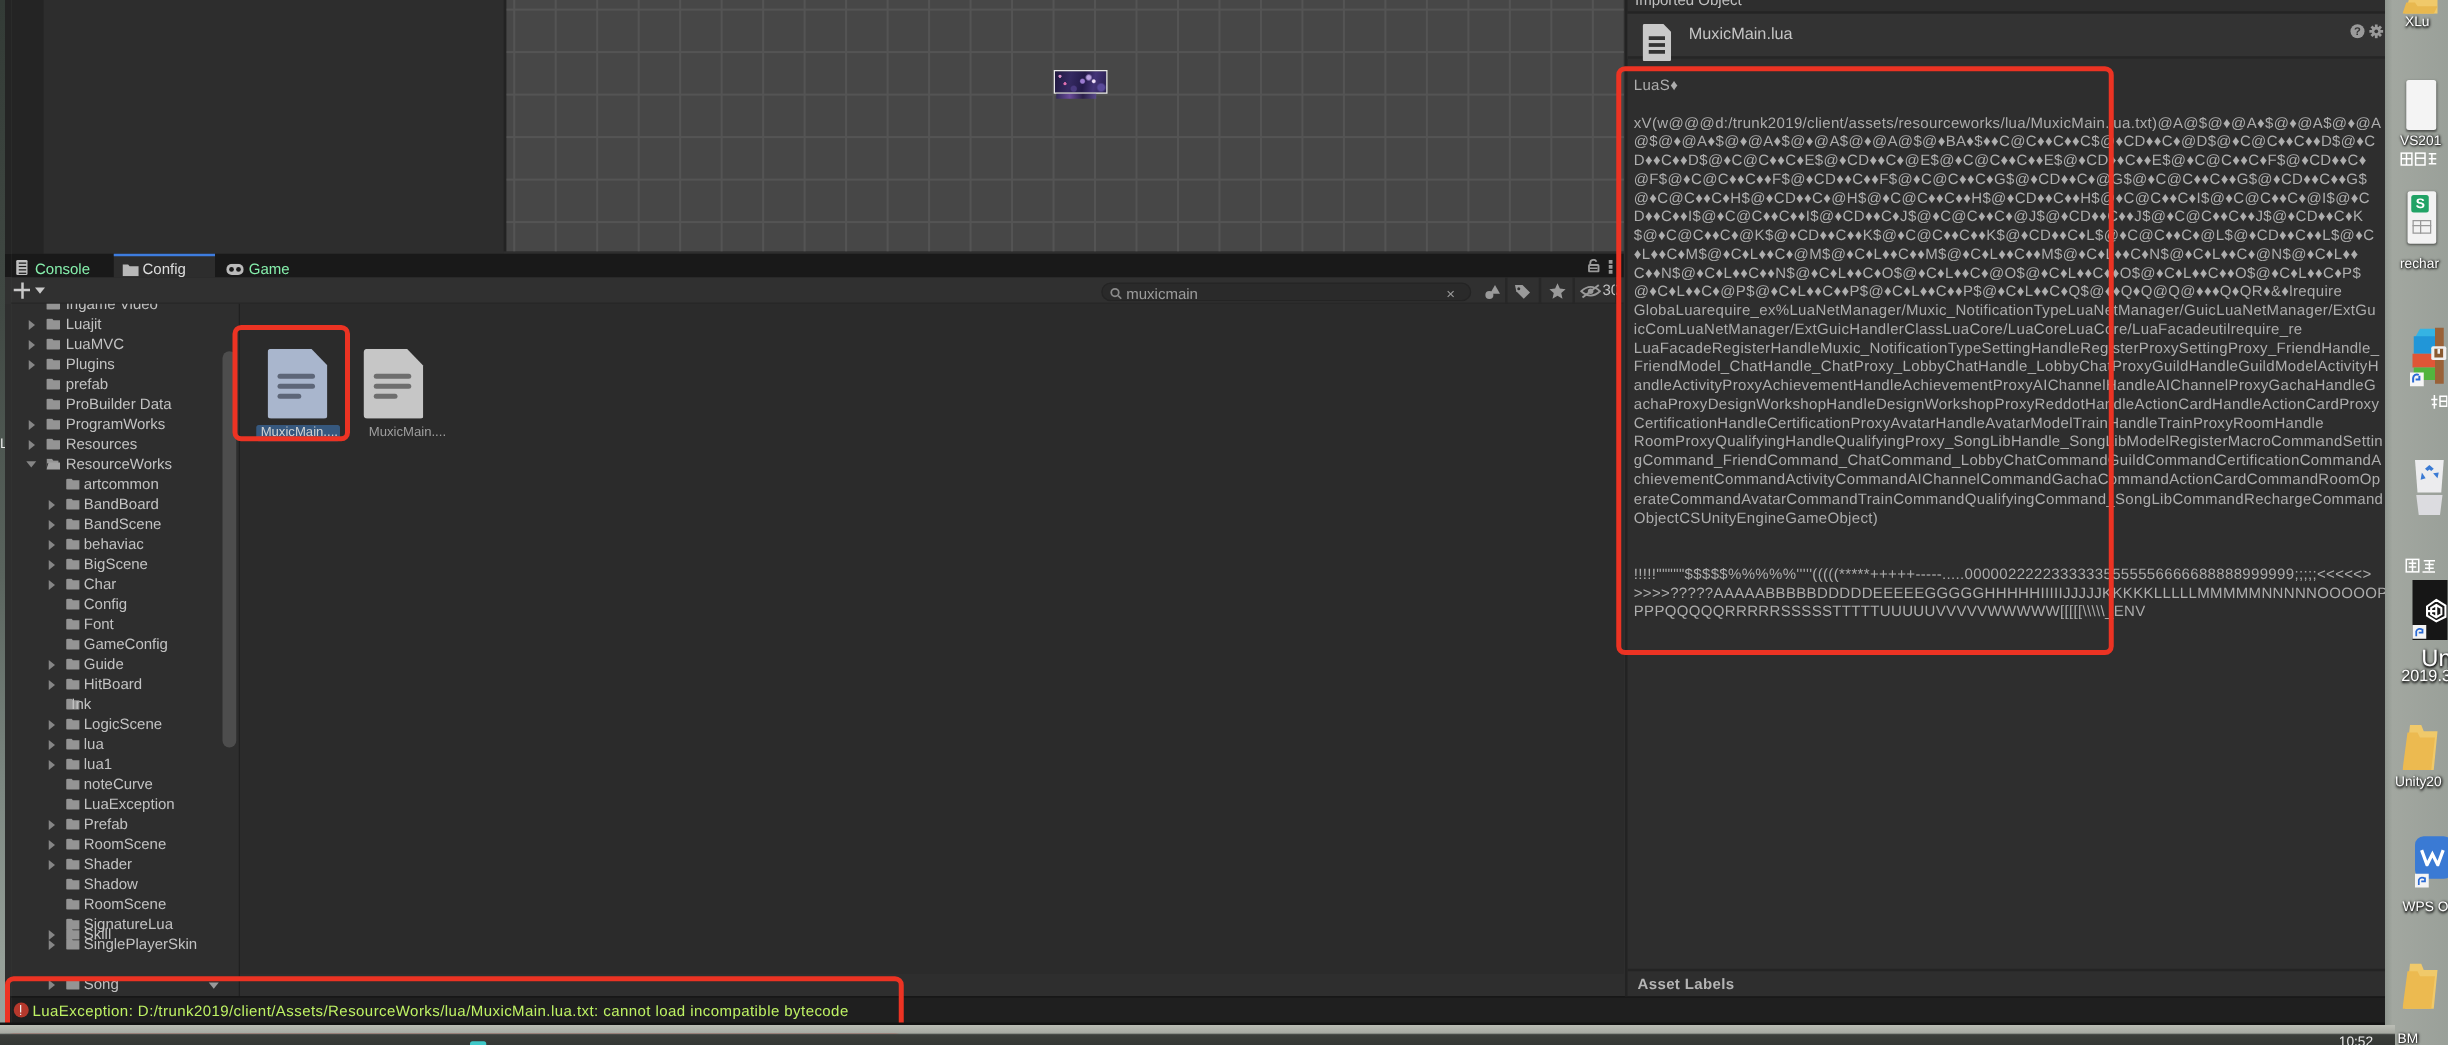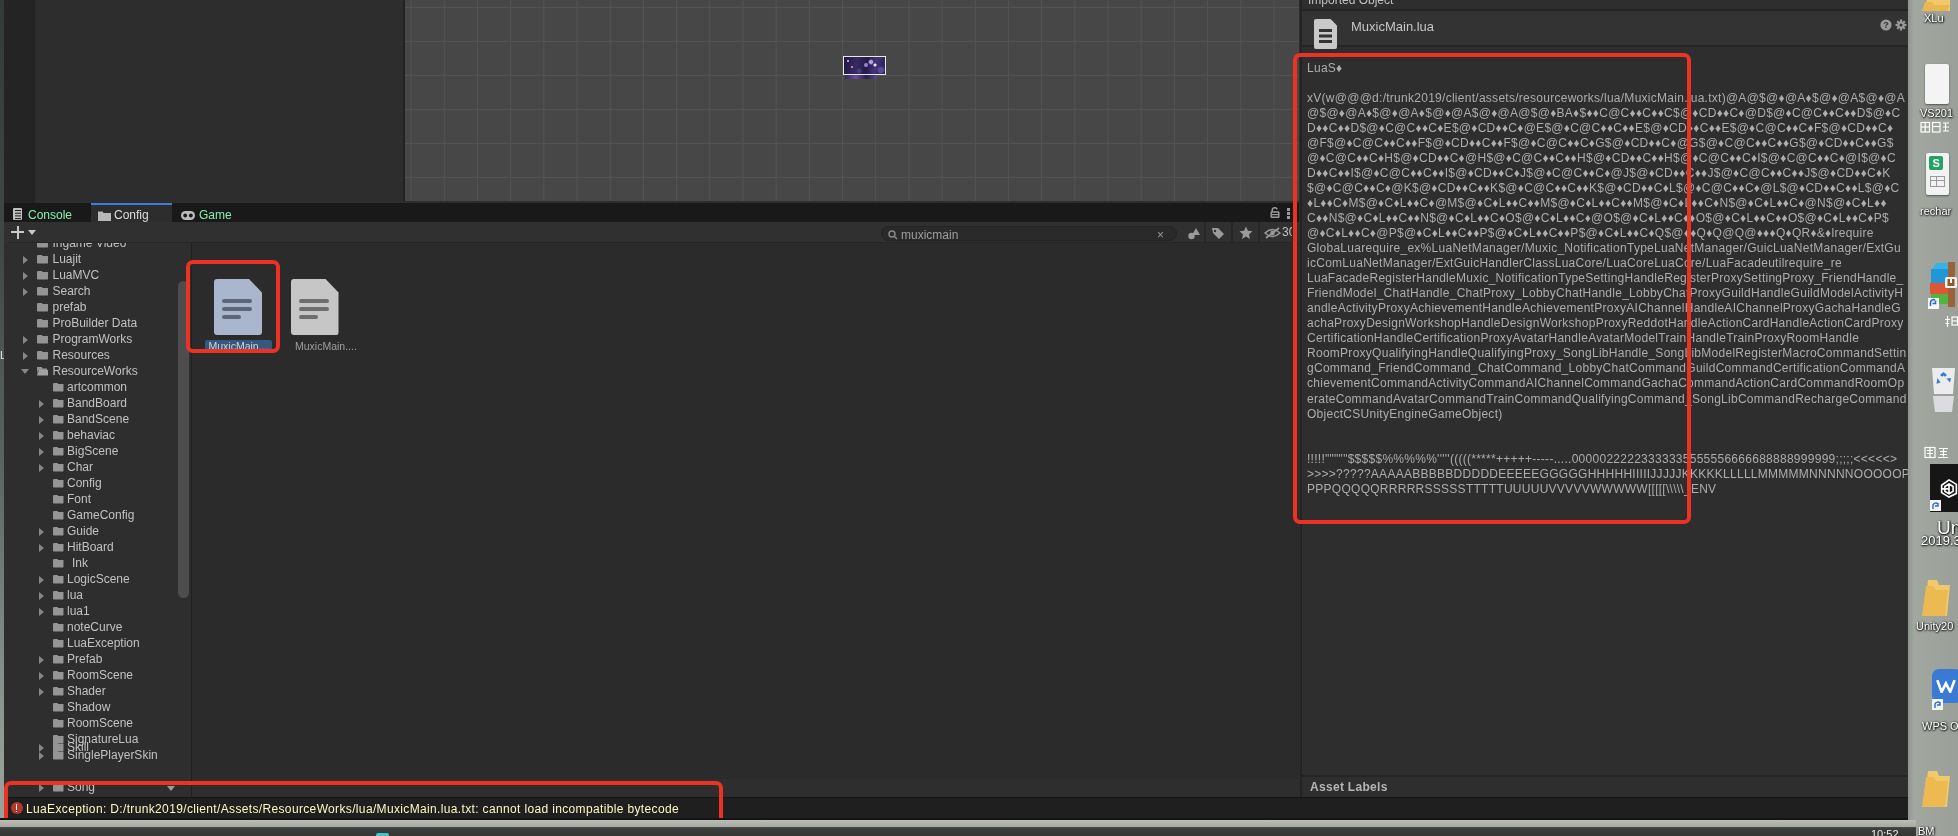--- a/index.html
+++ b/index.html
@@ -124,21 +124,21 @@
         <span class="tl" style="left:43.5px">Luajit</span>
       </div>
     <div class="trow" style="top:24px">
         <i class="ar" style="left:13.5px"></i>
         <span class="fo" style="left:28px"></span>
         <span class="tl" style="left:43.5px">LuaMVC</span>
       </div>
     <div class="trow" style="top:40px">
         <i class="ar" style="left:13.5px"></i>
         <span class="fo" style="left:28px"></span>
-        <span class="tl" style="left:43.5px">Search</span>
+        <span class="tl" style="left:43.5px">Plugins</span>
       </div>
     <div class="trow" style="top:56px">
         <span class="fo" style="left:28px"></span>
         <span class="tl" style="left:43.5px">prefab</span>
       </div>
     <div class="trow" style="top:72px">
         <span class="fo" style="left:28px"></span>
         <span class="tl" style="left:43.5px">ProBuilder Data</span>
       </div>
     <div class="trow" style="top:88px">
@@ -202,21 +202,21 @@
         <span class="fo" style="left:43.5px"></span>
         <span class="tl" style="left:58px">Guide</span>
       </div>
     <div class="trow" style="top:296px">
         <i class="ar" style="left:30px"></i>
         <span class="fo" style="left:43.5px"></span>
         <span class="tl" style="left:58px">HitBoard</span>
       </div>
     <div class="trow" style="top:312px">
         <span class="fo" style="left:43.5px"></span>
-        <span class="tl" style="left:63px">Ink</span>
+        <span class="tl" style="left:48px">Ink</span>
       </div>
     <div class="trow" style="top:328px">
         <i class="ar" style="left:30px"></i>
         <span class="fo" style="left:43.5px"></span>
         <span class="tl" style="left:58px">LogicScene</span>
       </div>
     <div class="trow" style="top:344px">
         <i class="ar" style="left:30px"></i>
         <span class="fo" style="left:43.5px"></span>
         <span class="tl" style="left:58px">lua</span>
@@ -291,21 +291,21 @@
         <i style="background:#6e6e6e;box-shadow:0 8px #6e6e6e"></i>
         <i style="top:36px;width:19px;background:#6e6e6e"></i>
       </div>
     <div class="abs" style="left:103px;top:97px;font-size:10.5px;color:#9f9f9f">MuxicMain....</div>
   </div>
   <div class="abs" style="left:157.5px;top:786px;width:0;height:0;border-left:4.7px solid transparent;border-right:4.7px solid transparent;border-top:5.8px solid #9a9a9a"></div>
   <div id="errorrow">
     <div class="abs" style="left:1.5px;top:4px;width:12px;height:12px;background:#b5382c;border-radius:50%"></div>
     <div class="abs" style="left:6.7px;top:5.5px;width:1.6px;height:6px;background:#eee"></div>
     <div class="abs" style="left:6.7px;top:12.8px;width:1.6px;height:1.6px;background:#eee"></div>
-    <div class="abs" style="left:17px;top:4px;font-size:12px;letter-spacing:.35px;color:#fef9c3">LuaException: D:/trunk2019/client/Assets/ResourceWorks/lua/MuxicMain.lua.txt: cannot load incompatible bytecode</div>
+    <div class="abs" style="left:17px;top:4px;font-size:12px;letter-spacing:.35px;color:#bef264">LuaException: D:/trunk2019/client/Assets/ResourceWorks/lua/MuxicMain.lua.txt: cannot load incompatible bytecode</div>
   </div>
   <div id="insp">
     <div class="abs" style="left:6px;top:-7px;font-size:12px;color:#c0c0c0">Imported Object</div>
     <div class="abs" style="left:0;top:9px;width:606px;height:2px;background:#242424"></div>
     <div class="abs" style="left:0;top:11px;width:606px;height:36px;background:#333333;border-bottom:2px solid #262626"></div>
     <div class="abs" style="left:12px;top:19px;width:23px;height:30px;background:#c9c9c9;border-radius:2px;clip-path:polygon(0 0,72% 0,100% 22%,100% 100%,0 100%)"></div>
     <div class="abs" style="left:17px;top:29px;width:13px;height:2.6px;background:#333;box-shadow:0 5.5px #333,0 11px #333"></div>
     <div class="abs" style="left:49px;top:19px;font-size:13px;color:#c5c5c5">MuxicMain.lua</div>
     <svg class="abs" style="left:578px;top:19px" width="12" height="12" viewBox="0 0 12 12">
         <circle cx="6" cy="6" r="5.6" fill="#9a9a9a"></circle>

